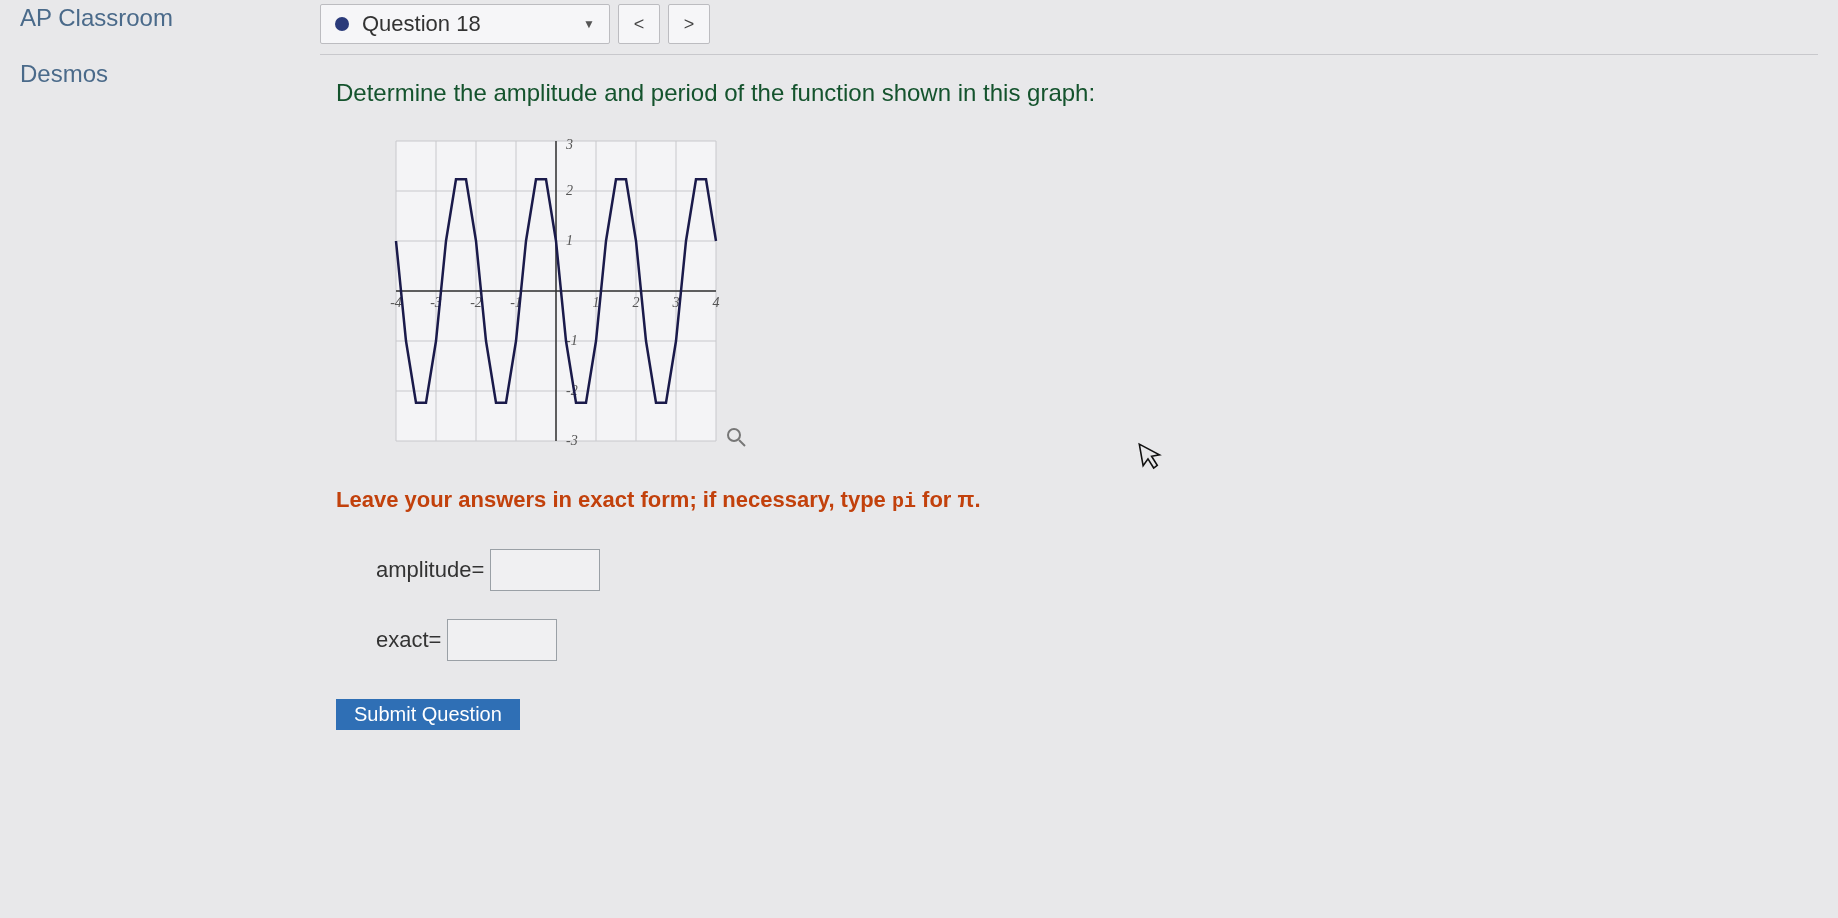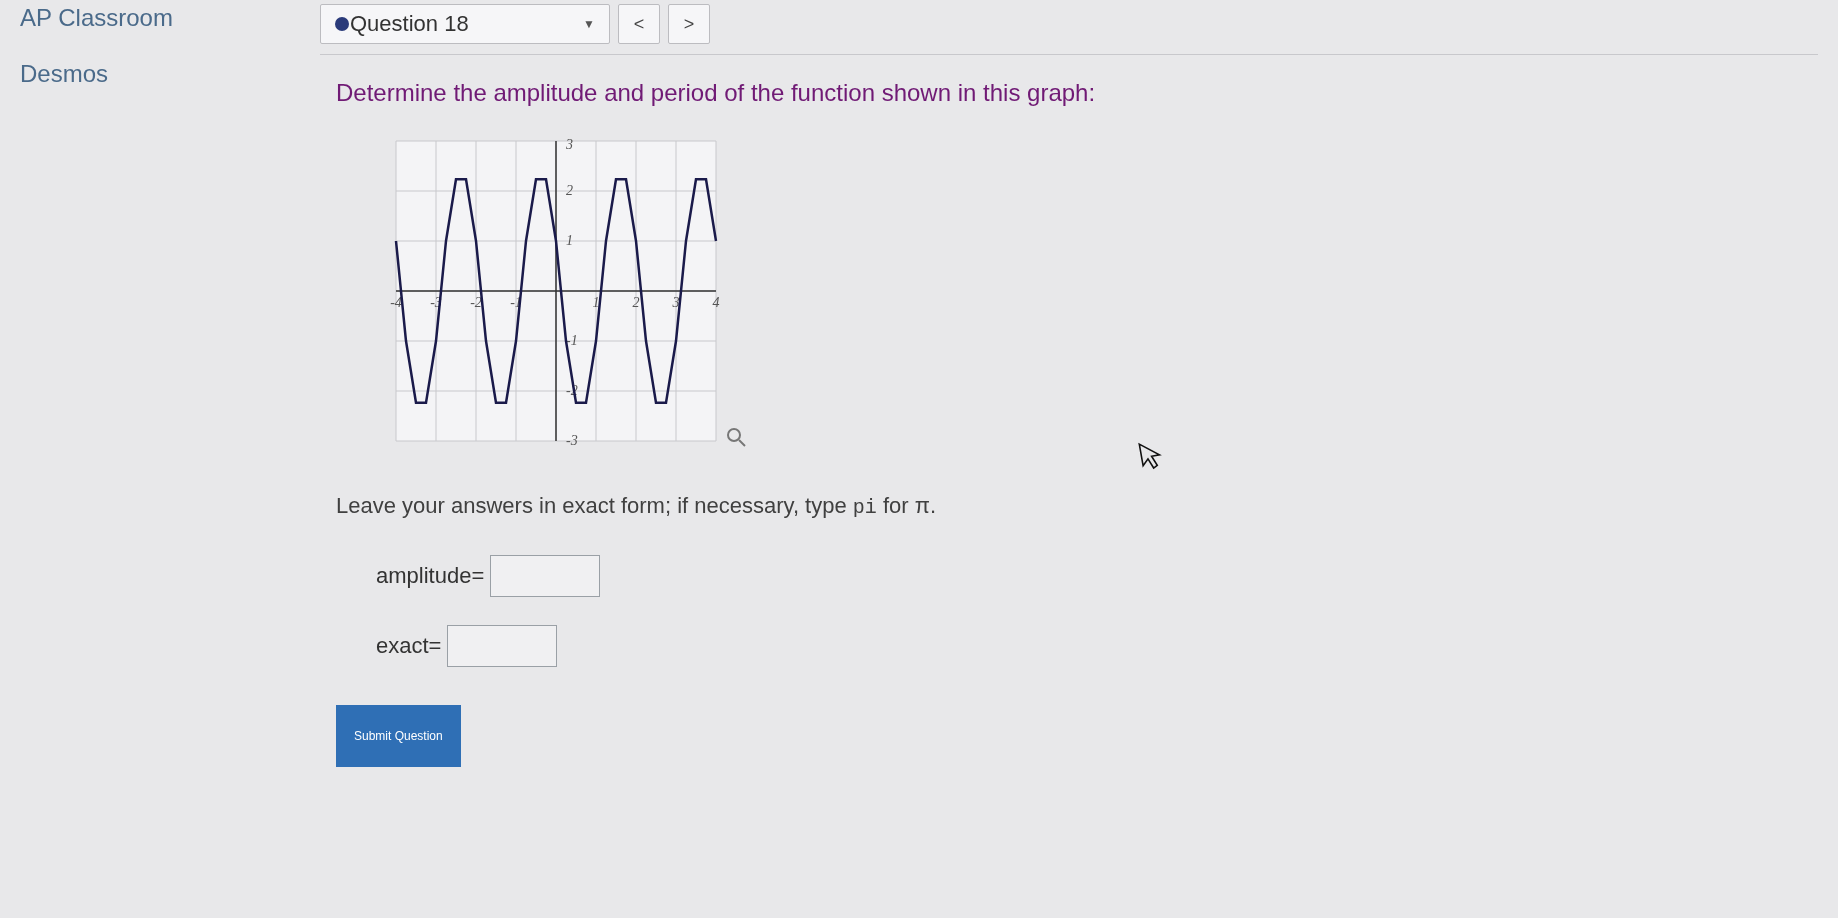--- a/index.html
+++ b/index.html
@@ -47,21 +47,21 @@
       border: 1px solid #bcbcc0;
       border-radius: 2px;
       padding: 6px 14px;
       min-width: 290px;
       justify-content: space-between;
       cursor: pointer;
     }
     .question-select .left {
       display: flex;
       align-items: center;
-      gap: 1px;
+      gap: 13px;
     }
     .dot {
       width: 14px;
       height: 14px;
       border-radius: 50%;
       background: #2a3a7a;
     }
     .question-label {
       font-size: 22px;
       color: #333;
@@ -82,30 +82,31 @@
       font-size: 18px;
       color: #444;
       cursor: pointer;
     }
     .content {
       padding-left: 16px;
       max-width: 900px;
     }
     .prompt {
       font-size: 24px;
-      color: #701a75;
+      color: #14532d;
       margin-bottom: 24px;
     }
     .graph-wrap {
       margin: 0 0 18px 40px;
     }
     .hint {
       font-size: 22px;
-      color: #404040;
-      margin: 20px 0 36px 0;
+      color: #c2410c;
+      margin: 14px 0 36px 0;
+      font-weight: bold;
     }
     .hint .mono { font-family: "Courier New", monospace; font-size: 20px; }
     .answer-row {
       display: flex;
       align-items: center;
       gap: 6px;
       margin: 0 0 28px 40px;
       font-size: 22px;
       color: #333;
     }
@@ -115,22 +116,22 @@
       border: 1px solid #9aa0a6;
       background: #f0f0f2;
       font-size: 20px;
       padding: 4px 8px;
     }
     .submit-btn {
       display: inline-block;
       background: #2f6fb5;
       color: #fff;
       border: none;
-      padding: 24px 18px;
-      font-size: 12px;
+      padding: 4px 18px;
+      font-size: 20px;
       cursor: pointer;
       margin-top: 10px;
     }
     svg text { font-family: Georgia, serif; font-style: italic; fill: #555; font-size: 14px; }
     .zoom-icon {
       position: absolute;
       font-size: 20px;
       color: #666;
     }
     .graph-container { position: relative; display:inline-block; }

